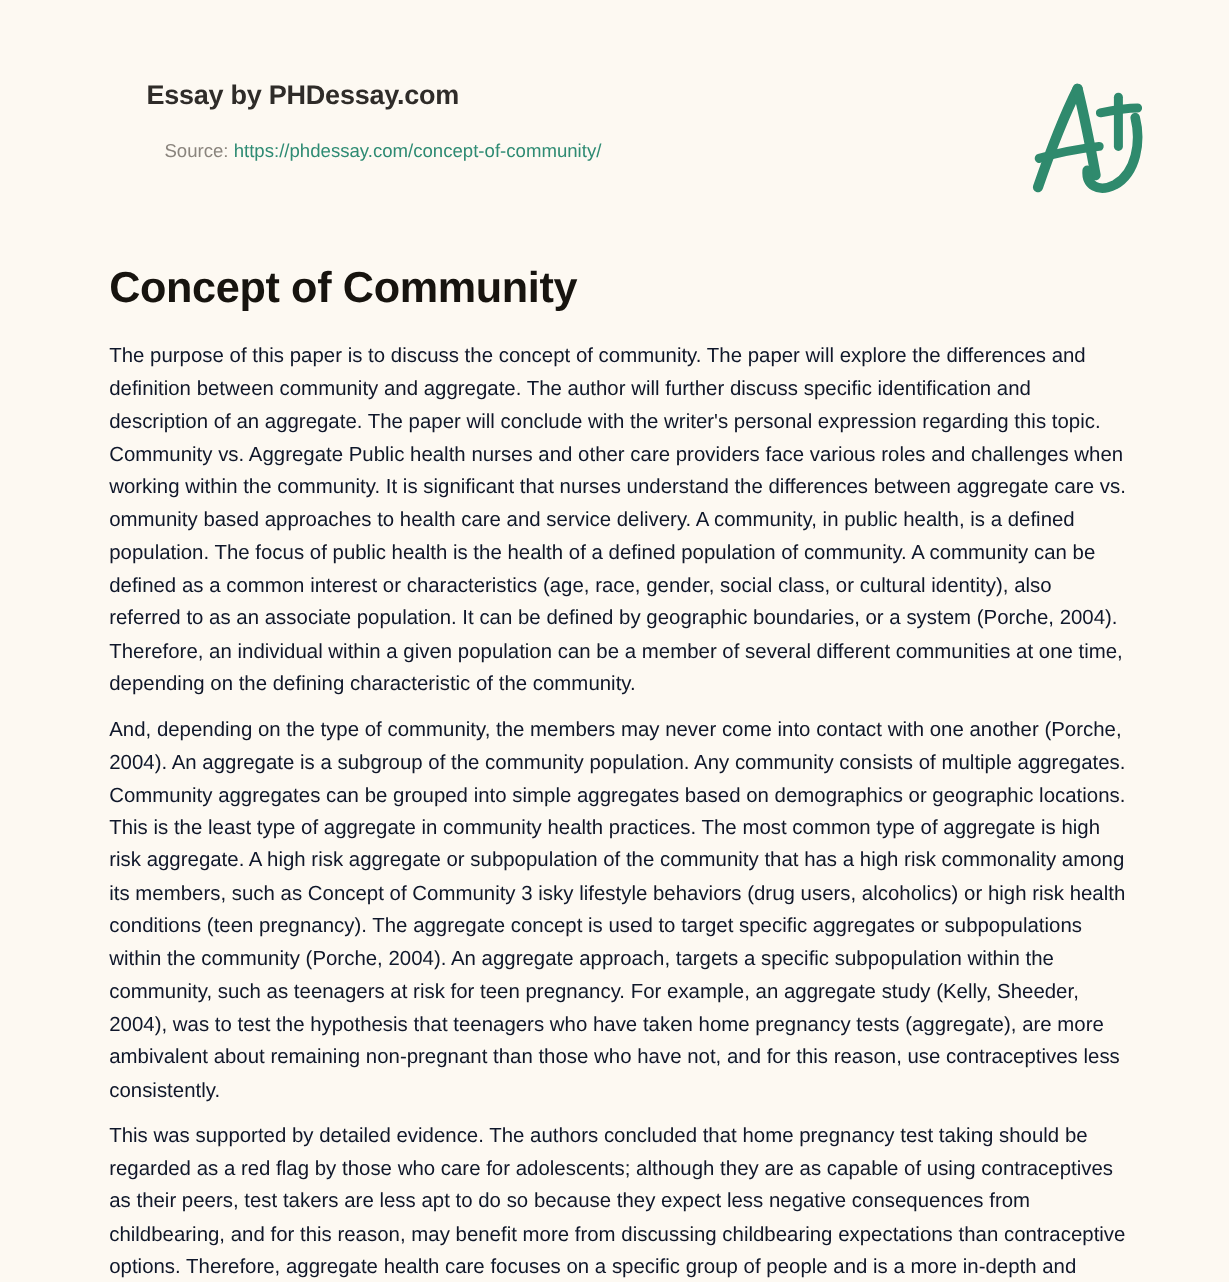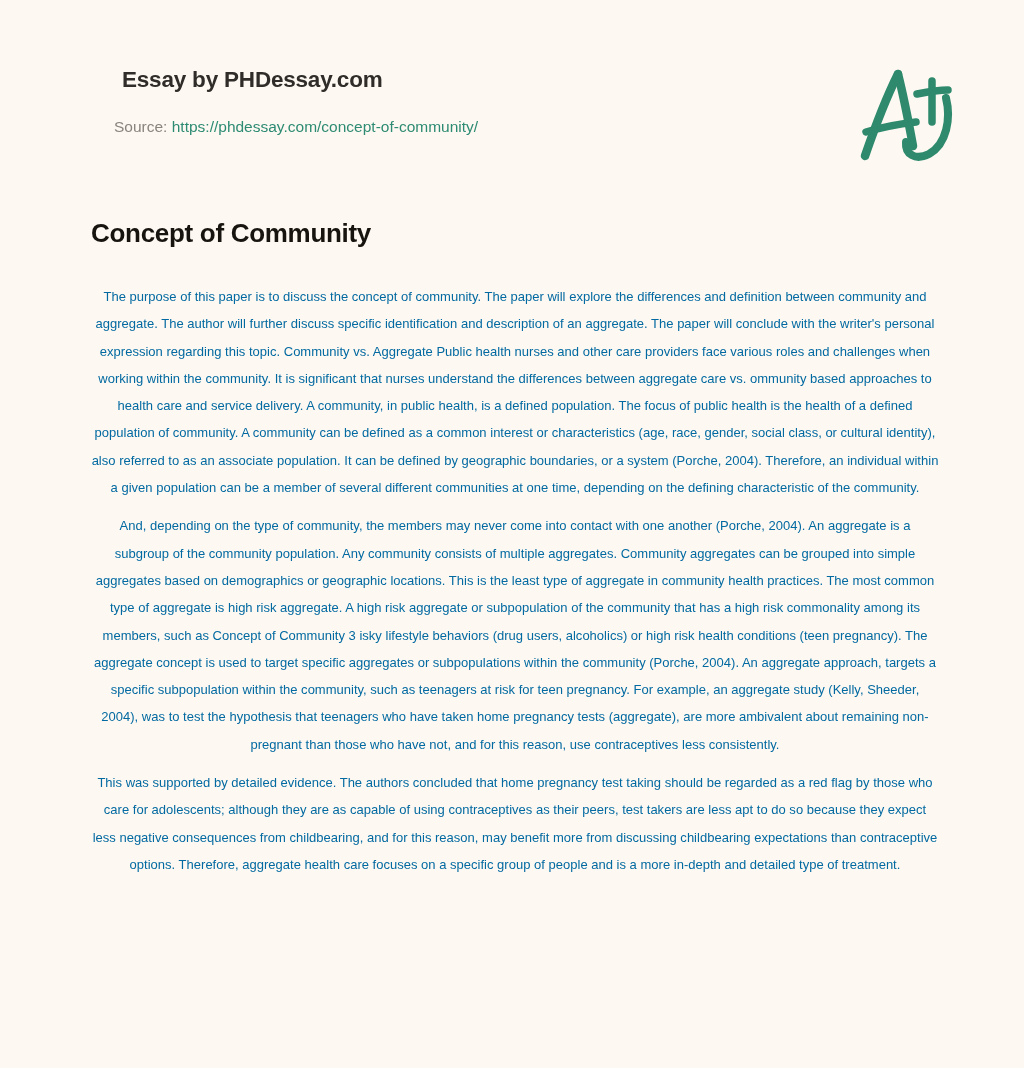--- a/index.html
+++ b/index.html
@@ -33,21 +33,21 @@
     left: 91px;
     top: 69px;
     font-size: 22.5px;
     font-weight: bold;
     color: #2f2c29;
     letter-spacing: -0.2px;
     line-height: 1;
   }
   .source-line {
     position: absolute;
-    left: 83px;
+    left: 106px;
     top: 119px;
     font-size: 15.5px;
     color: #8a847d;
     line-height: 1;
     white-space: nowrap;
   }
   .source-label {
     color: #8a847d;
   }
   .source-url {
@@ -64,40 +64,40 @@
   .logo svg {
     display: block;
     width: 116px;
     height: 108px;
   }
   
   .doc-title {
     position: absolute;
     left: 91px;
     top: 218px;
-    font-size: 26px;
+    font-size: 36px;
     font-weight: bold;
     color: #17140f;
     letter-spacing: -0.3px;
     line-height: 1.2;
     margin: 0;
   }
   
   .body-copy {
     position: absolute;
     left: 91px;
     top: 283px;
     width: 848px;
   }
   .body-copy p {
     margin: 0 0 11px 0;
-    font-size: 13px;
+    font-size: 17px;
     line-height: 27.3px;
-    color: #0369a1;
-    text-align: center;
+    color: #0f172a;
+    text-align: left;
     letter-spacing: 0.01px;
   }
   .body-copy p:last-child {
     margin-bottom: 0;
   }
 </style>
 </head>
 <body>
 
 <div class="page">

